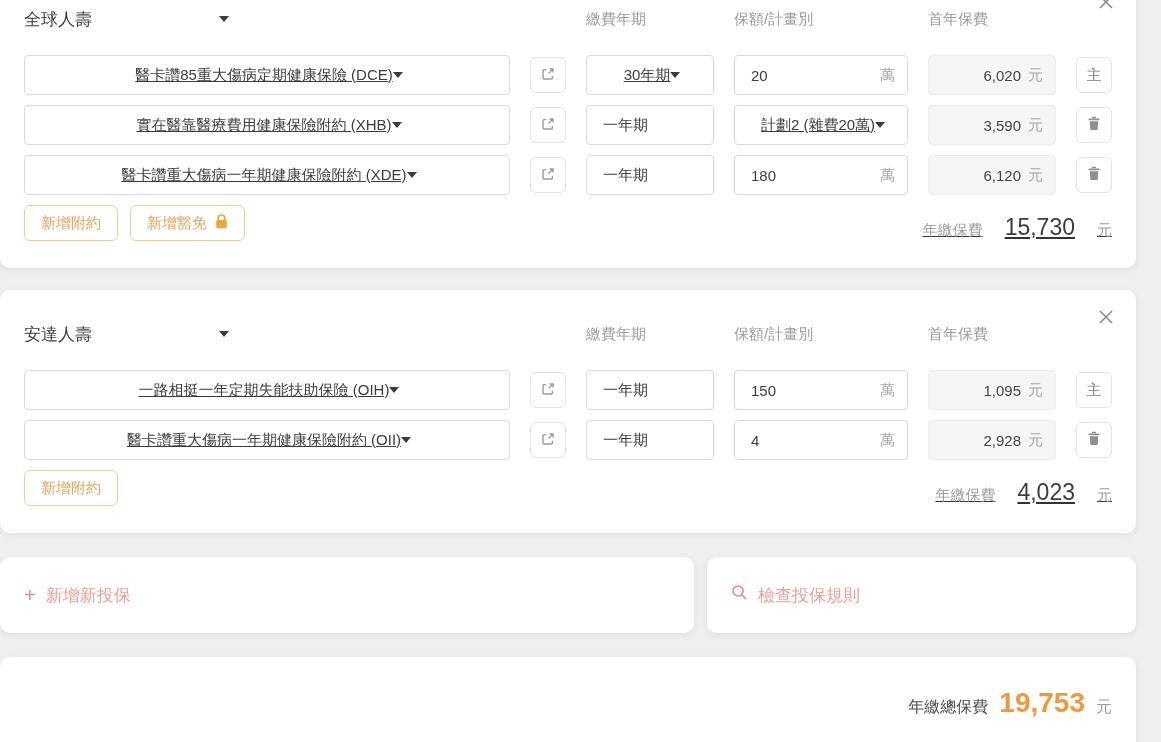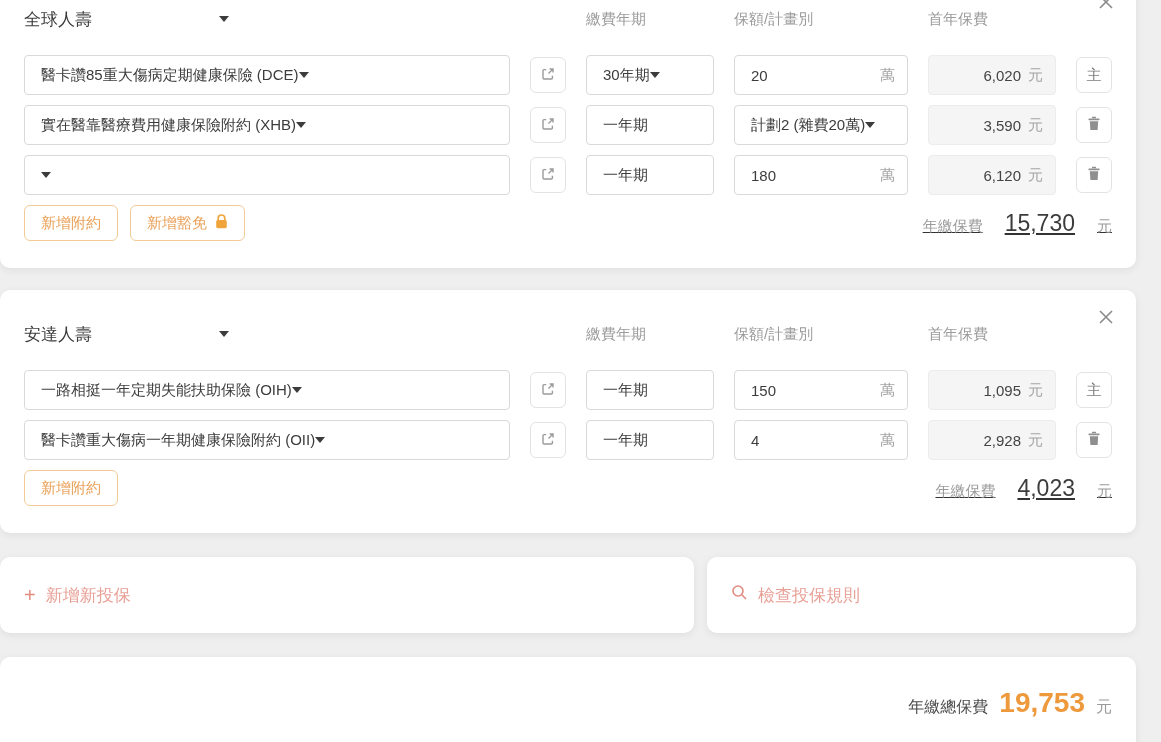--- a/index.html
+++ b/index.html
@@ -49,21 +49,21 @@
 
   .box {
     height:40px;
     border:1px solid #d9d9d9;
     border-radius:4px;
     background:#fff;
     display:flex; align-items:center;
     padding:0 12px 0 16px;
     font-size:15px; color:#3c3c3c;
   }
-  .select { justify-content:flex-start; cursor:pointer; }
+  .select { justify-content:center; cursor:pointer;text-decoration:underline; }
   .readonly-box { padding-right:16px;align-items:center; }
   .amount-box { justify-content:space-between; }
   .premium-box {
     background:#f5f5f6;
     border-color:#ececec;
     justify-content:flex-end;
     gap:7px;
     padding-right:12px;
   }
   .premium-box .val { font-size:15px; color:#444; }
@@ -86,21 +86,21 @@
   .caret {
     width:0; height:0;
     border-left:5px solid transparent;
     border-right:5px solid transparent;
     border-top:6px solid #3c3c3c;
     display:inline-block;
   }
 
   .card-footer {
     margin-top:10px;
-    display:flex; align-items:center; justify-content:space-between;
+    display:flex; align-items:flex-end; justify-content:space-between;
     min-height:36px;
   }
   .footer-buttons { display:flex; gap:12px; }
   .orange-btn {
     height:36px;
     padding:0 16px;
     background:#fff;
     border:1px solid #f3cb97;
     border-radius:6px;
     color:#e9a159;
@@ -224,20 +224,21 @@
               <rect x="1.5" y="2.6" width="11" height="1.6" rx="0.4"></rect>
               <rect x="5" y="0.8" width="4" height="1.4" rx="0.3"></rect>
               <path d="M2.8 5.2 H11.2 L10.6 14 H3.4 Z"></path>
             </svg>
         </span>
       </button>
     </div>
 
     <div class="grid prow">
       <div class="box select">
+        <span>醫卡讚重大傷病一年期健康保險附約 (XDE)</span>
         <span class="caret"></span>
       </div>
       <button class="icon-btn">
         <span>
           <svg width="16" height="16" viewBox="0 0 16 16" fill="none" stroke="#9b9b9b" stroke-width="1.4">
               <path d="M6.2 3.6 H4 C3.45 3.6 3 4.05 3 4.6 V12 C3 12.55 3.45 13 4 13 H11.4 C11.95 13 12.4 12.55 12.4 12 V9.8"></path>
               <path d="M8.5 7.5 L13 3 M9.6 3 H13 V6.4"></path>
             </svg>
         </span>
       </button>

